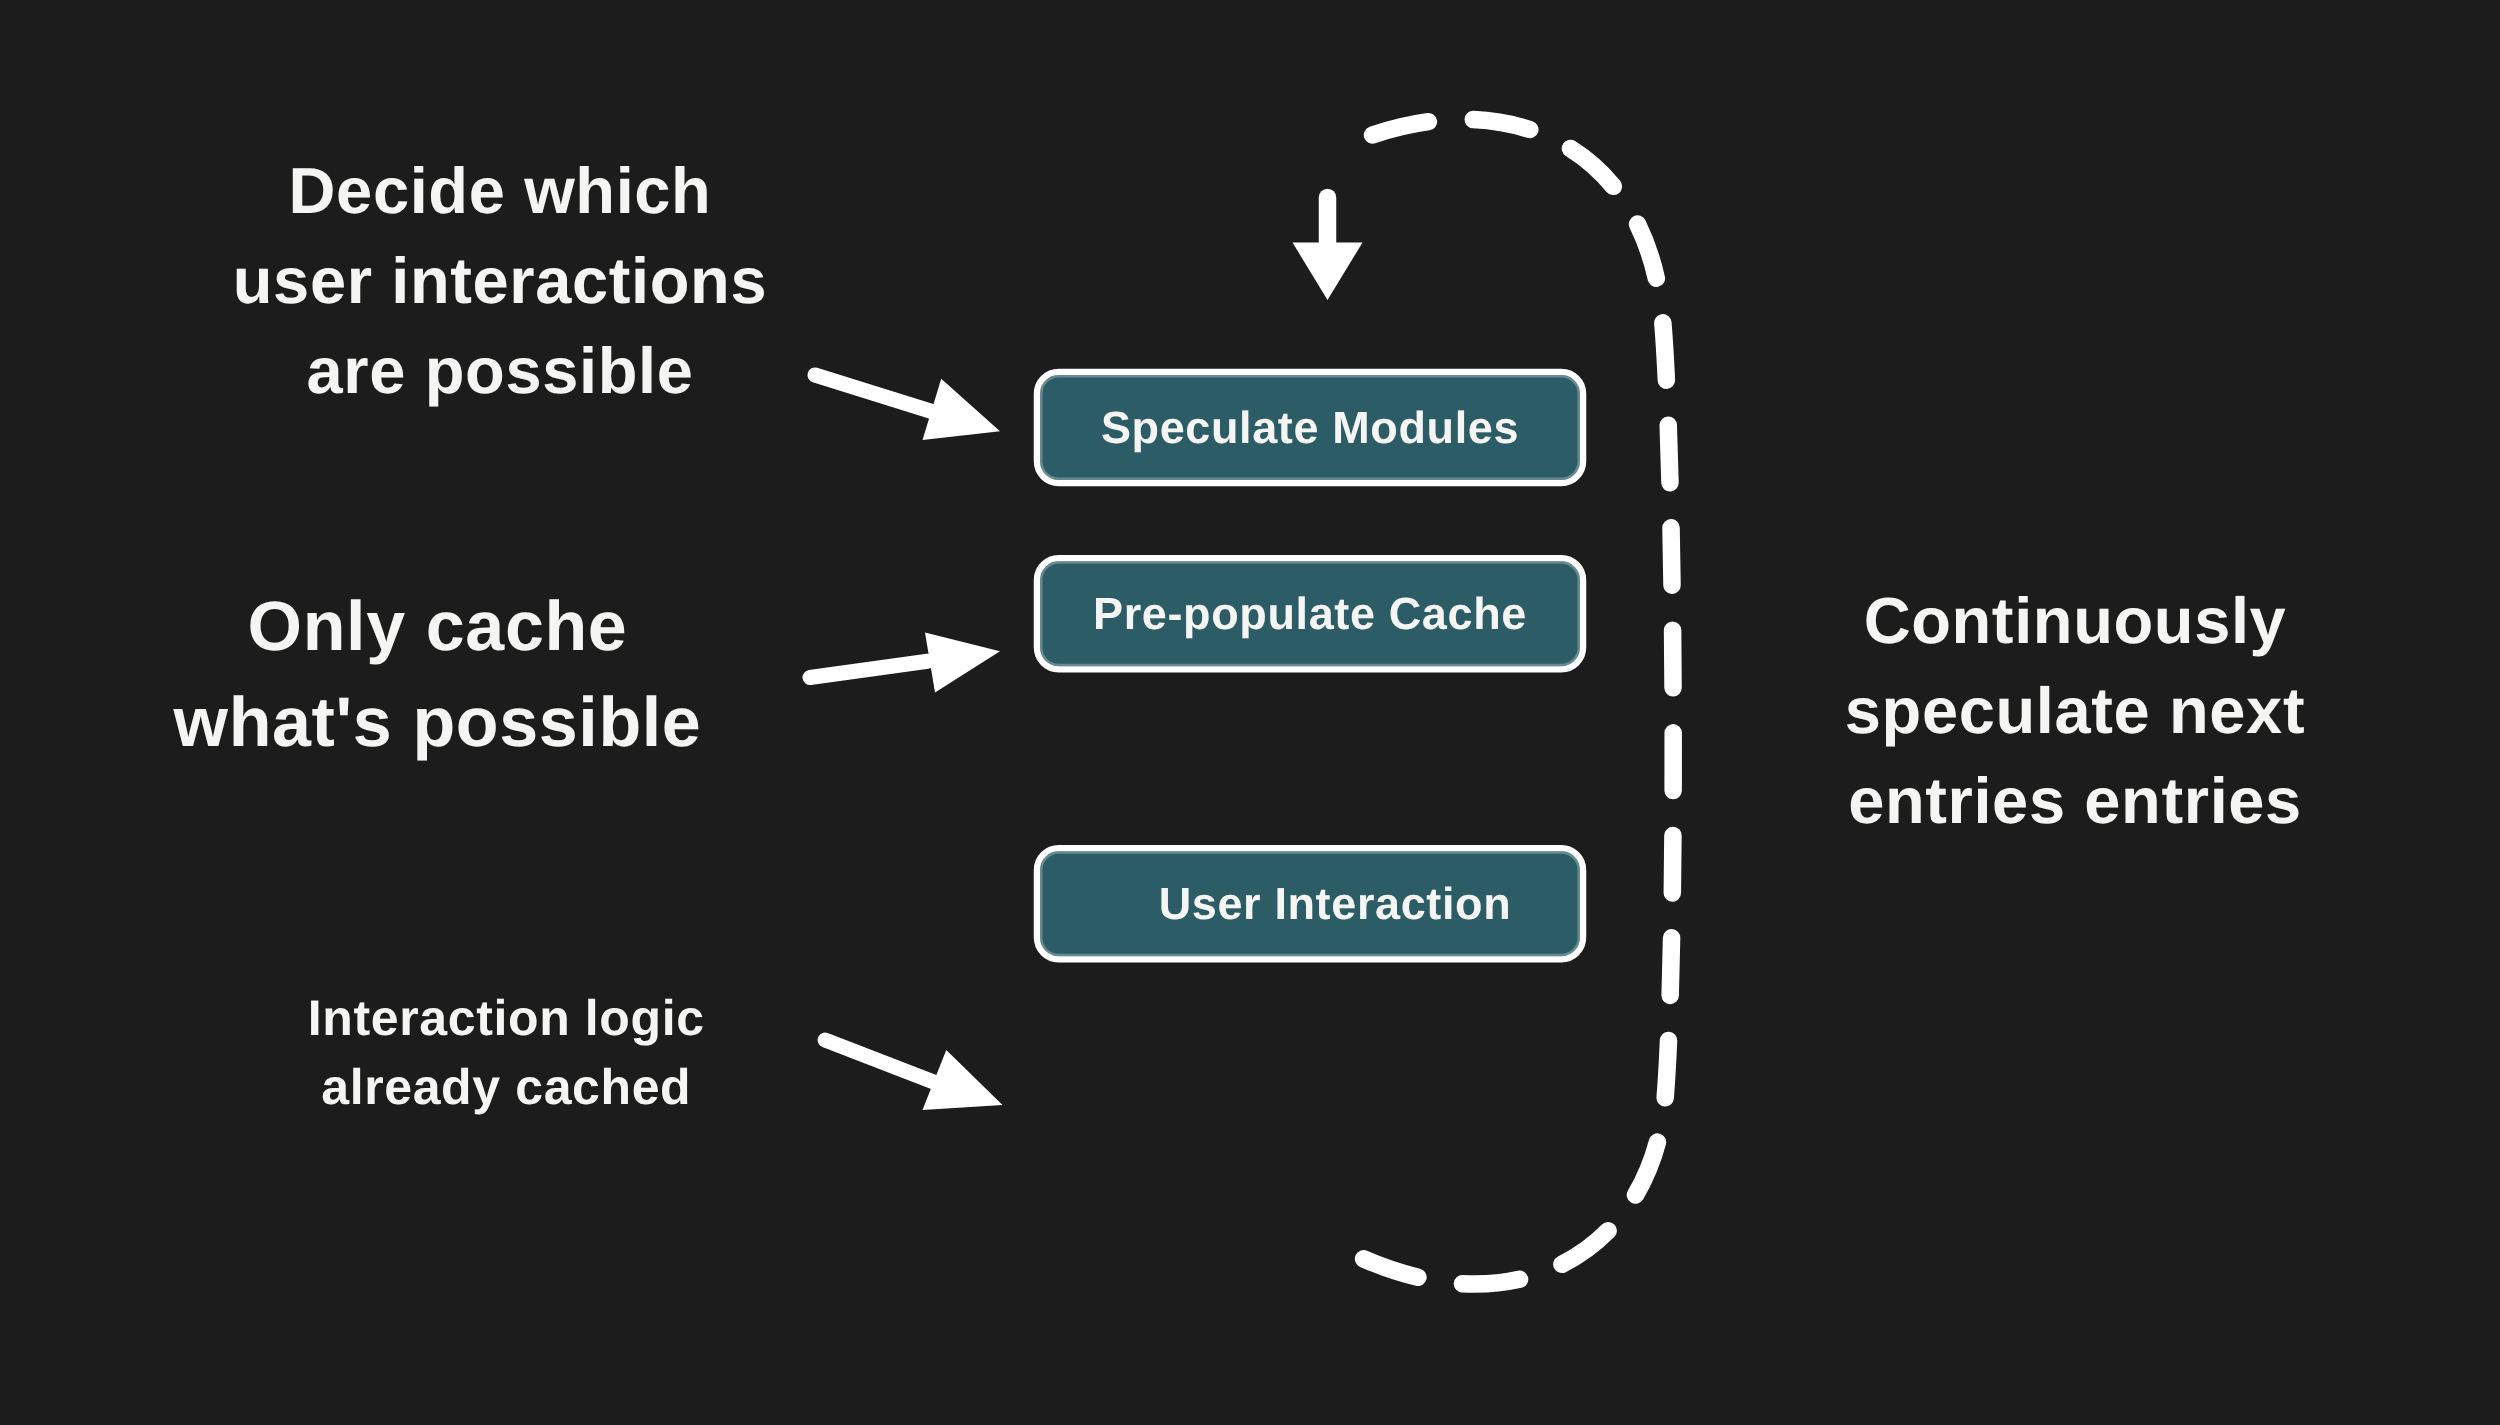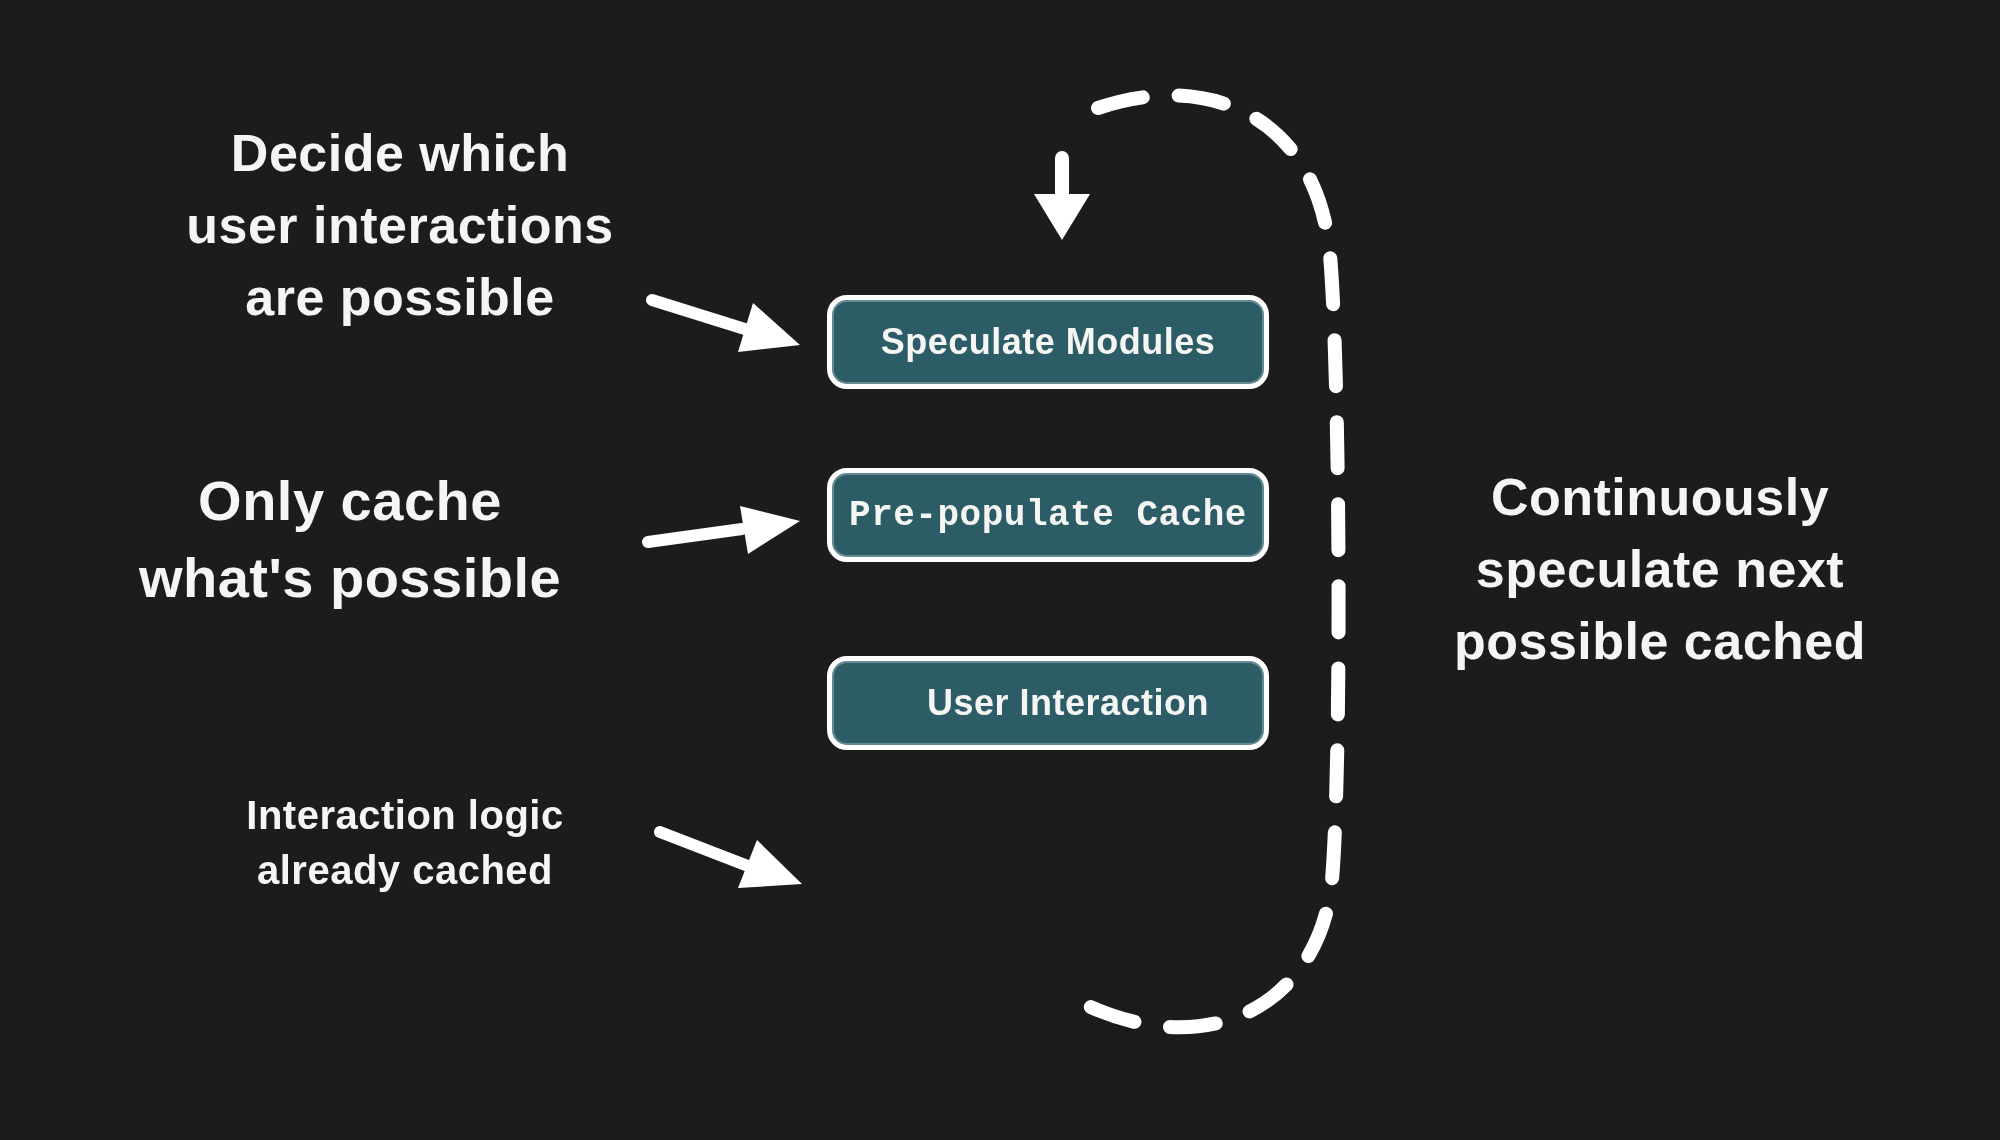--- a/index.html
+++ b/index.html
@@ -67,22 +67,22 @@
     justify-content:center;
   }
   .node span{
     font-size:36px;
     font-weight:700;
     letter-spacing:0.5px;
     color:var(--text);
     text-align:left;
   }
   .node-1{top:295px;}
-  .node-2{top:468px;font-family:Liberation Mono, monospace;}
-  .node-3{top:656px;padding-left:40px;}
+  .node-2{top:444px;}
+  .node-3{top:676px;padding-left:40px;}
   .node-4{top:848px;}
 </style>
 </head>
 <body>
 
 <div class="stage">
 
   <svg class="overlay" viewBox="0 0 2000 1140" aria-hidden="true">
 
     <path d="M 1098 108
@@ -116,21 +116,21 @@
 are possible</div>
 
   <div class="note note-cache">Only cache
 what's possible</div>
 
   <div class="note note-interaction">Interaction logic
 already cached</div>
 
   <div class="note note-speculate">Continuously
 speculate next
-possible cached</div>
+entries entries</div>
 
   <div class="node node-1">
     <span>Speculate Modules</span>
   </div>
 
   <div class="node node-2">
     <span>Pre-populate Cache</span>
   </div>
 
   <div class="node node-3">

